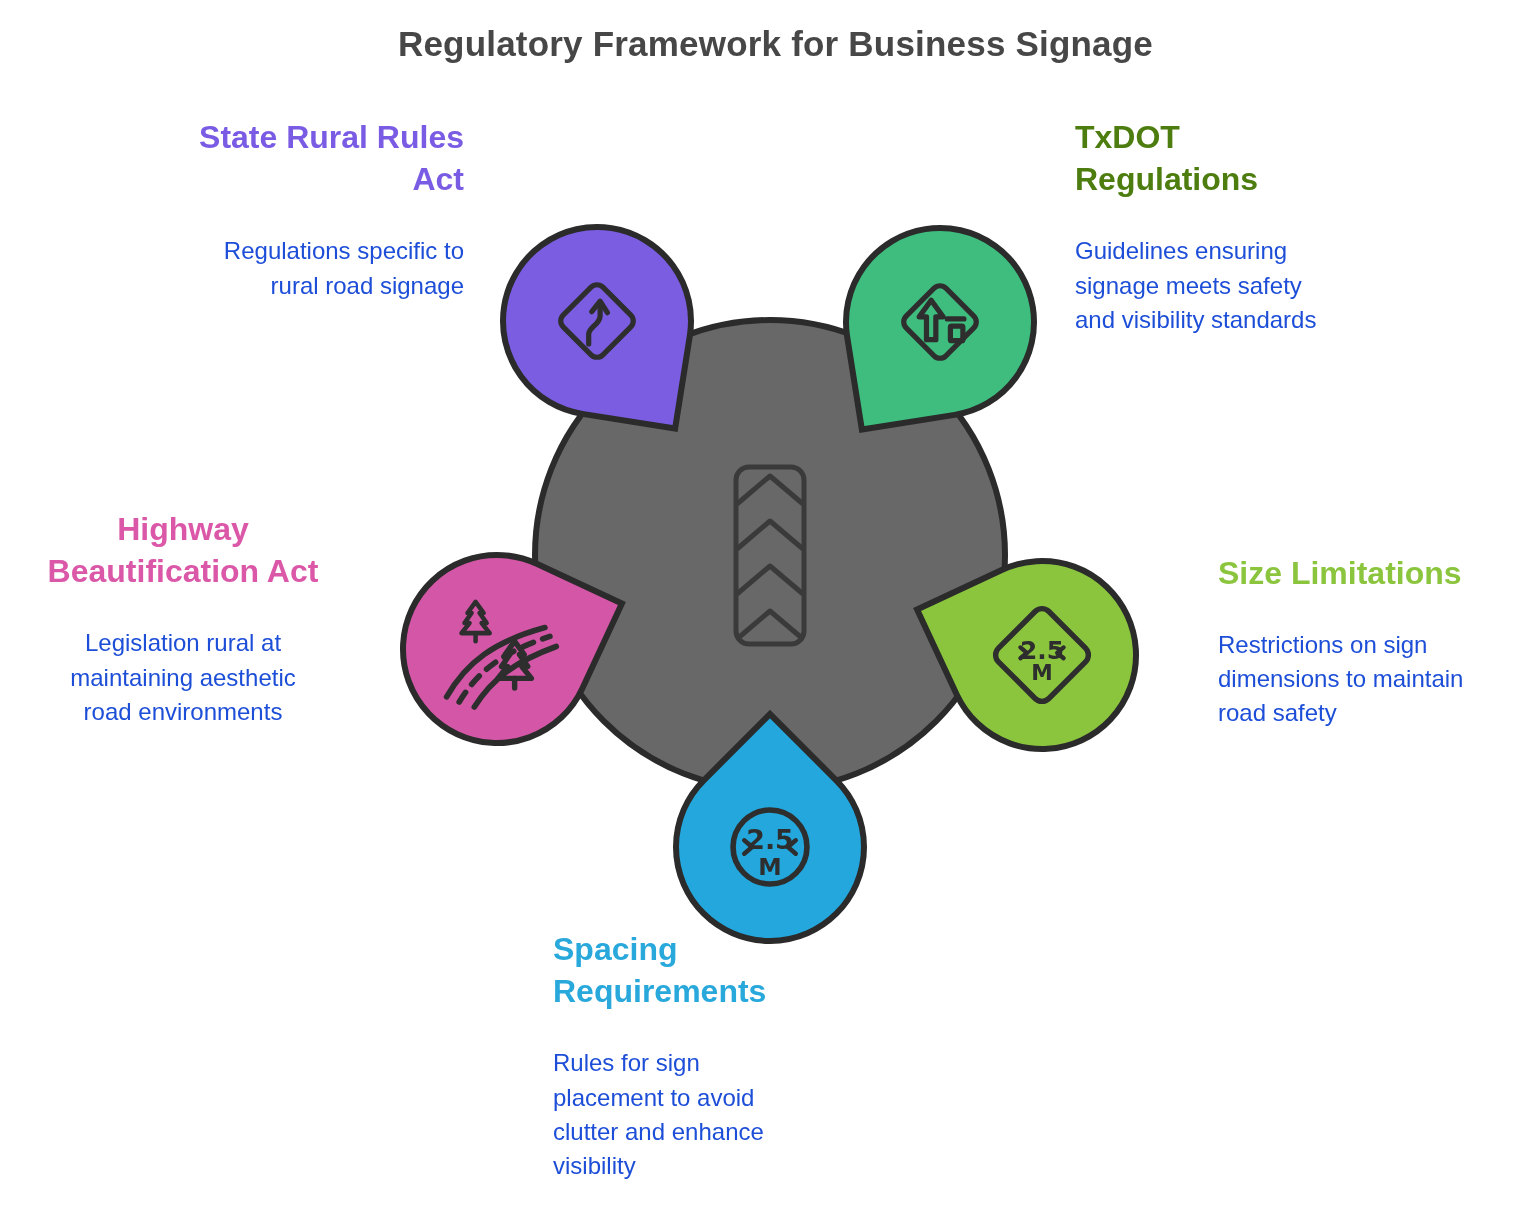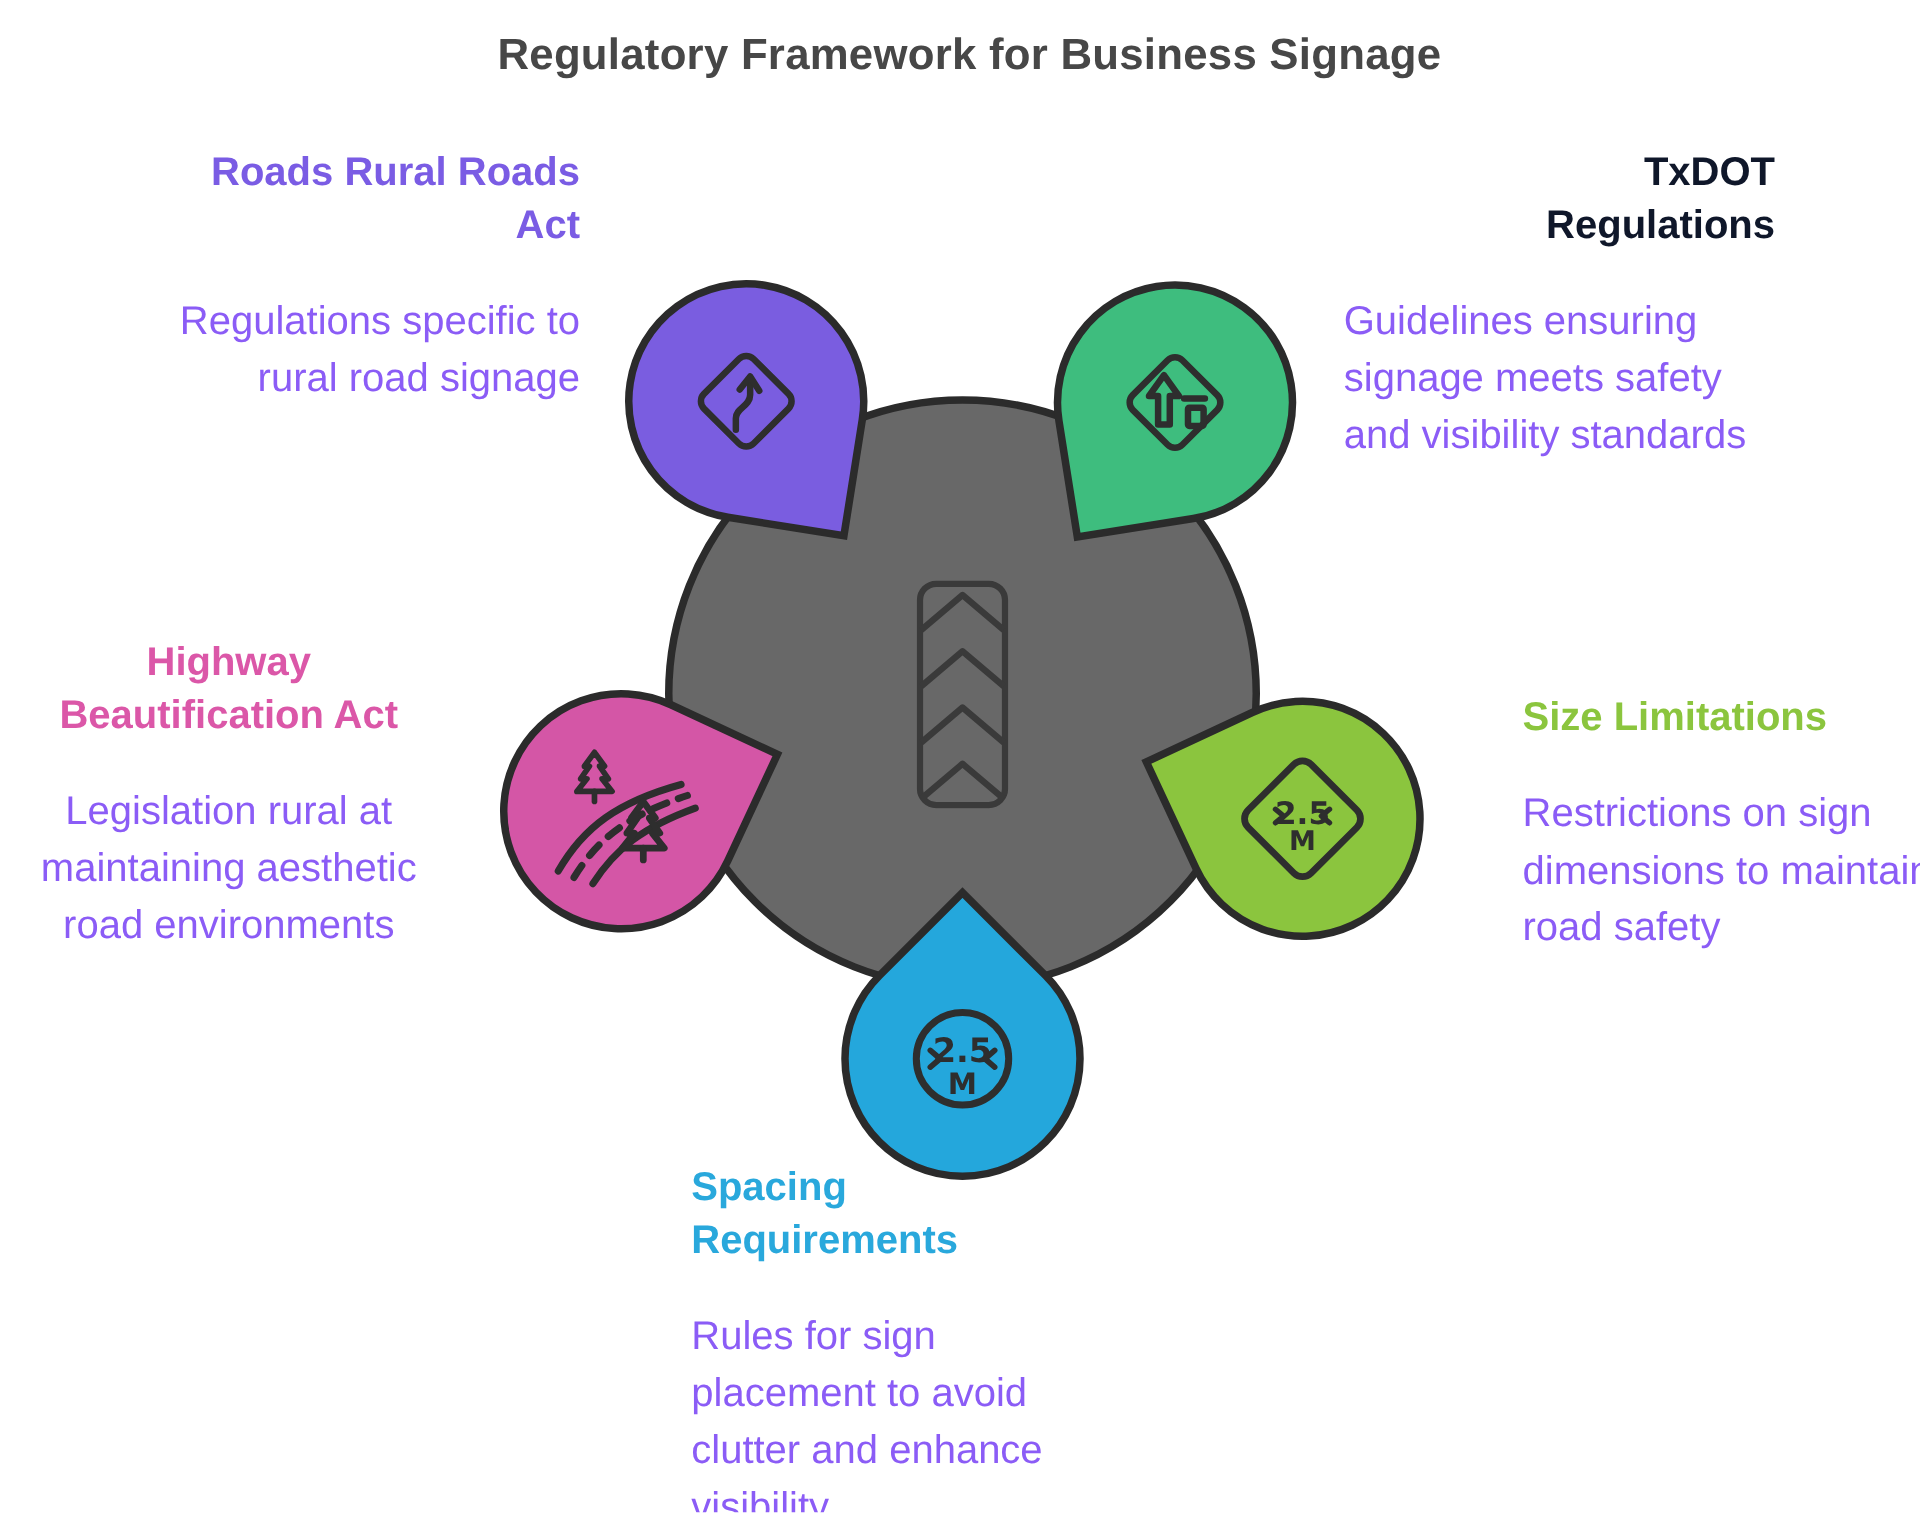--- a/index.html
+++ b/index.html
@@ -36,27 +36,27 @@
   .pin-lime   .icon-wrap { transform:rotate(-65deg); }
   .pin-blue   .icon-wrap { transform:rotate(-45deg); }
   .icon-wrap { display:flex; align-items:center; justify-content:center; }
 
   
   .block { position:absolute; }
   .heading {
     font-size:32px; font-weight:bold; line-height:1.32; white-space:pre-line;
   }
   .body {
-    font-size:32px; color:#8b5cf6; line-height:1.42; white-space:pre-line;
+    font-size:24px; color:#1d4ed8; line-height:1.42; white-space:pre-line;
     margin-top:34px;
   }
   .block-purple { left:98px;  top:116px; width:366px; text-align:right; }
   .block-purple .heading { color:#7A5CE4; }
   .block-green  { left:1075px; top:116px; width:345px; text-align:left; }
-  .block-green  .heading { color:#0f172a;text-align:right; }
+  .block-green  .heading { color:#4d7c0f; }
   .block-pink   { left:20px;  top:508px; width:326px; text-align:center; }
   .block-pink   .heading { color:#DB57A8; }
   .block-lime   { left:1190px; top:552px; width:335px; text-align:left;margin-left:28px; }
   .block-lime   .heading { color:#8BC53E; }
   .block-blue   { left:553px; top:928px; width:434px; text-align:left; }
   .block-blue   .heading { color:#29A8DC; }
 
   svg { display:block; }
   .sign-stroke { stroke:#2E2E2E; fill:none; stroke-linecap:round; stroke-linejoin:round; }
   .sign-text { font-family:"DejaVu Sans", sans-serif; font-weight:bold; fill:#2E2E2E; }
@@ -151,21 +151,21 @@
           <path d="M27 44 l7 6 l-7 6"></path>
           <path d="M73 44 l-7 6 l7 6"></path>
         </g>
         <text class="sign-text" x="50" y="52" font-size="24" text-anchor="middle">2.5</text>
         <text class="sign-text" x="50" y="75" font-size="21" text-anchor="middle">M</text>
       </svg>
     </div>
   </div>
 
   <div class="block block-purple">
-    <div class="heading">Roads Rural Roads
+    <div class="heading">State Rural Rules
 Act</div>
     <div class="body">Regulations specific to
 rural road signage</div>
   </div>
 
   <div class="block block-green">
     <div class="heading">TxDOT
 Regulations</div>
     <div class="body">Guidelines ensuring
 signage meets safety

